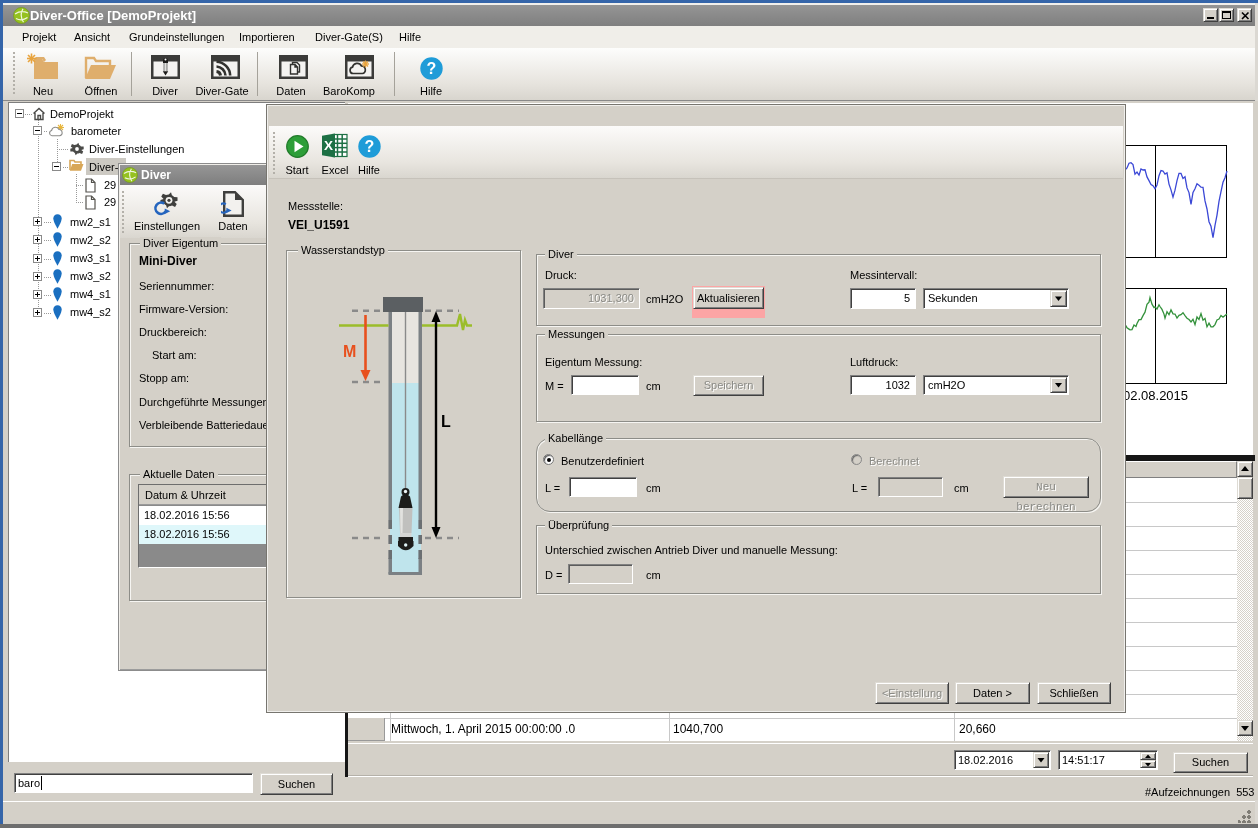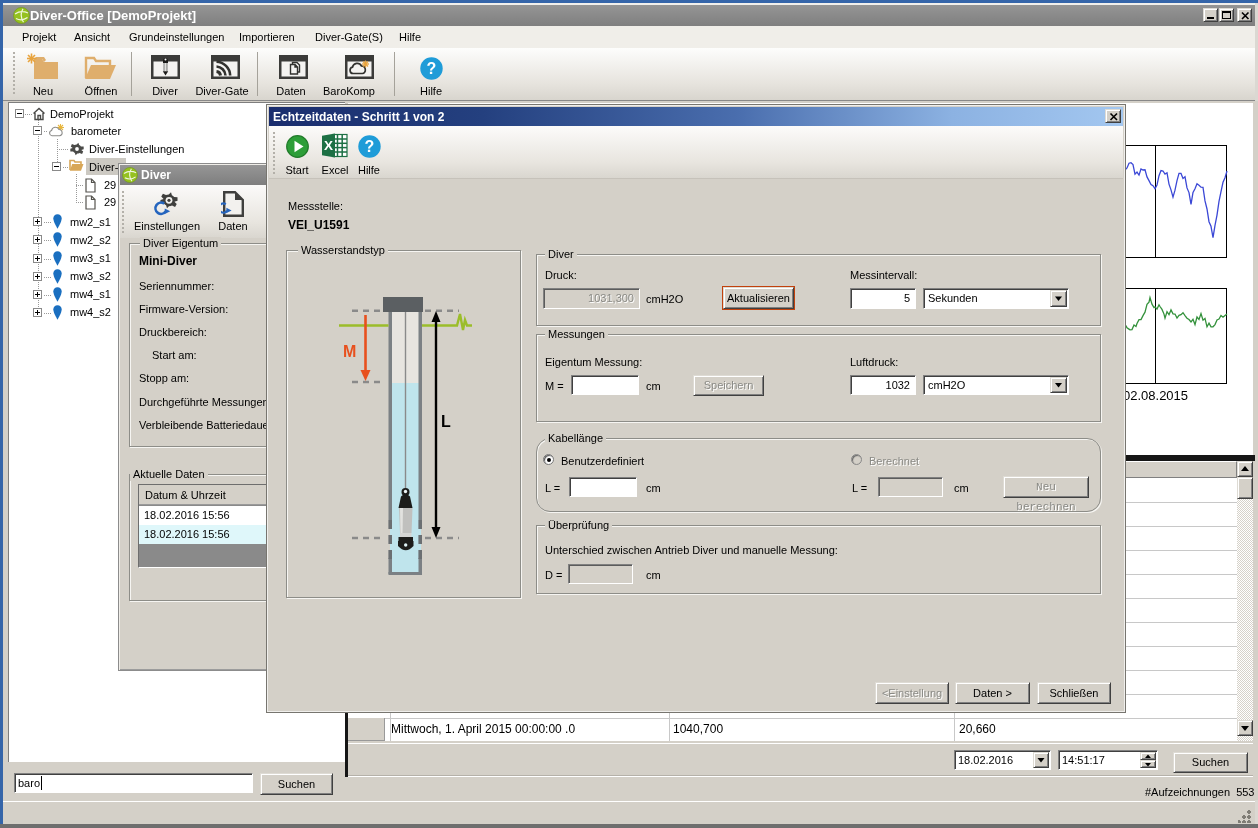--- a/index.html
+++ b/index.html
@@ -371,45 +371,37 @@
     <span class="abs" style="left:9px;top:36px;">Seriennummer:</span>
     <span class="abs" style="left:9px;top:59px;">Firmware-Version:</span>
     <span class="abs" style="left:9px;top:82px;">Druckbereich:</span>
     <span class="abs" style="left:9px;top:105px;margin-left:13px;">Start am:</span>
     <span class="abs" style="left:9px;top:128px;">Stopp am:</span>
     <span class="abs" style="left:9px;top:152px;">Durchgeführte Messungen:</span>
     <span class="abs" style="left:9px;top:175px;">Verbleibende Batteriedauer</span>
   </div>
 
   <div class="abs group" style="left:10px;top:310px;width:340px;height:127px;">
-    <span class="glabel" style="left:0;">Aktuelle Daten</span>
+    <span class="glabel" style="left:10px;">Aktuelle Daten</span>
     <div class="abs" style="left:8px;top:9px;width:326px;height:84px;border:1px solid;border-color:#6e6e6e #fff #fff #6e6e6e;background:#8a8a8a;">
       <div class="abs" style="left:0;top:0;width:324px;height:20px;background:#d4d0c8;border-bottom:1px solid #9a9a9a;">
           <span class="abs" style="left:6px;top:4px;">Datum &amp; Uhrzeit</span>
         </div>
       <div class="abs" style="left:0;top:21px;width:324px;height:19px;background:#fff;">
           <span class="abs" style="left:5px;top:3px;">18.02.2016 15:56</span>
         </div>
       <div class="abs" style="left:0;top:40px;width:324px;height:19px;background:#dff7fa;">
           <span class="abs" style="left:5px;top:3px;">18.02.2016 15:56</span>
         </div>
     </div>
   </div>
 </div>
 
 <div class="abs" id="dialog" style="left:267px;top:105px;width:858px;height:607px;background:#d4d0c8;border:1px solid #f0efec;box-shadow:0 0 0 1px #77756f;">
 
-  <div class="abs" style="left:1px;top:1px;width:854px;height:19px;background:linear-gradient(90deg,#1a2d6e 0%,#24407f 25%,#4a6eae 55%,#8cb2e2 80%,#a3c7f0 100%);">
-    <span class="abs" style="left:4px;top:3px;font-size:12px;font-weight:bold;color:#fff;">Echtzeitdaten - Schritt 1 von 2</span>
-    <div class="btn abs" style="left:836px;top:2px;width:16px;height:14px;">
-        <svg width="16" height="14" viewBox="0 0 16 14" style="position:absolute;left:0;top:0;">
-          <path d="M4.5 3.5 L11 10 M11 3.5 L4.5 10" stroke="#000" stroke-width="1.6"></path>
-        </svg>
-      </div>
-  </div>
 
   <div class="abs" style="left:1px;top:20px;width:854px;height:53px;background:linear-gradient(180deg,#fcfbfa,#e8e5df 70%,#d9d6cf);border-bottom:1px solid #c6c2ba;">
     <div class="abs" style="left:4px;top:6px;width:2px;height:42px;background:repeating-linear-gradient(180deg,#b3b0a9 0,#b3b0a9 2px,transparent 2px,transparent 4px);"></div>
     <svg class="abs" style="left:17px;top:9px;" width="23" height="23" viewBox="0 0 23 23">
       <circle cx="11.5" cy="11.5" r="10.8" fill="#2d9e38" stroke="#217a2a" stroke-width="1.2"></circle>
       <path d="M8.5 5.8 L17.5 11.5 L8.5 17.2 Z" fill="#fff"></path>
     </svg>
     <span class="abs" style="left:2px;top:38px;width:52px;text-align:center;">Start</span>
     <svg class="abs" style="left:53px;top:7px;" width="26" height="25" viewBox="0 0 26 25">
       <rect x="11" y="1.5" width="14" height="22" fill="#fff" stroke="#1d7044" stroke-width="1.2"></rect>
@@ -494,21 +486,21 @@
     </svg>
   </div>
 
   <div class="abs group" style="left:268px;top:148px;width:565px;height:72px;">
     <span class="glabel" style="left:8px;">Diver</span>
     <span class="abs" style="left:8px;top:14px;">Druck:</span>
     <div class="abs sunkdis" style="left:6px;top:33px;width:97px;height:21px;">
         <span class="abs dis" style="right:5px;top:3px;">1031,300</span>
       </div>
     <span class="abs" style="left:109px;top:38px;">cmH2O</span>
-    <div class="abs" style="left:155px;top:31px;width:73px;height:24px;background:#c2410c;margin-left:30px;">
+    <div class="abs" style="left:155px;top:31px;width:73px;height:32px;background:#fca5a5;">
       <div class="btn abs" style="left:1px;top:1px;width:71px;height:22px;line-height:20px;">Aktualisieren</div>
     </div>
     <span class="abs" style="left:313px;top:14px;">Messintervall:</span>
     <div class="abs sunken" style="left:313px;top:33px;width:66px;height:21px;">
         <span class="abs" style="right:5px;top:3px;">5</span>
       </div>
     <div class="abs sunken" style="left:386px;top:33px;width:146px;height:21px;">
       <span class="abs" style="left:4px;top:3px;">Sekunden</span>
       <div class="btn abs" style="left:126px;top:1px;width:17px;height:17px;">
           <svg width="15" height="15" viewBox="0 0 15 15" style="position:absolute;left:0;top:0;">

